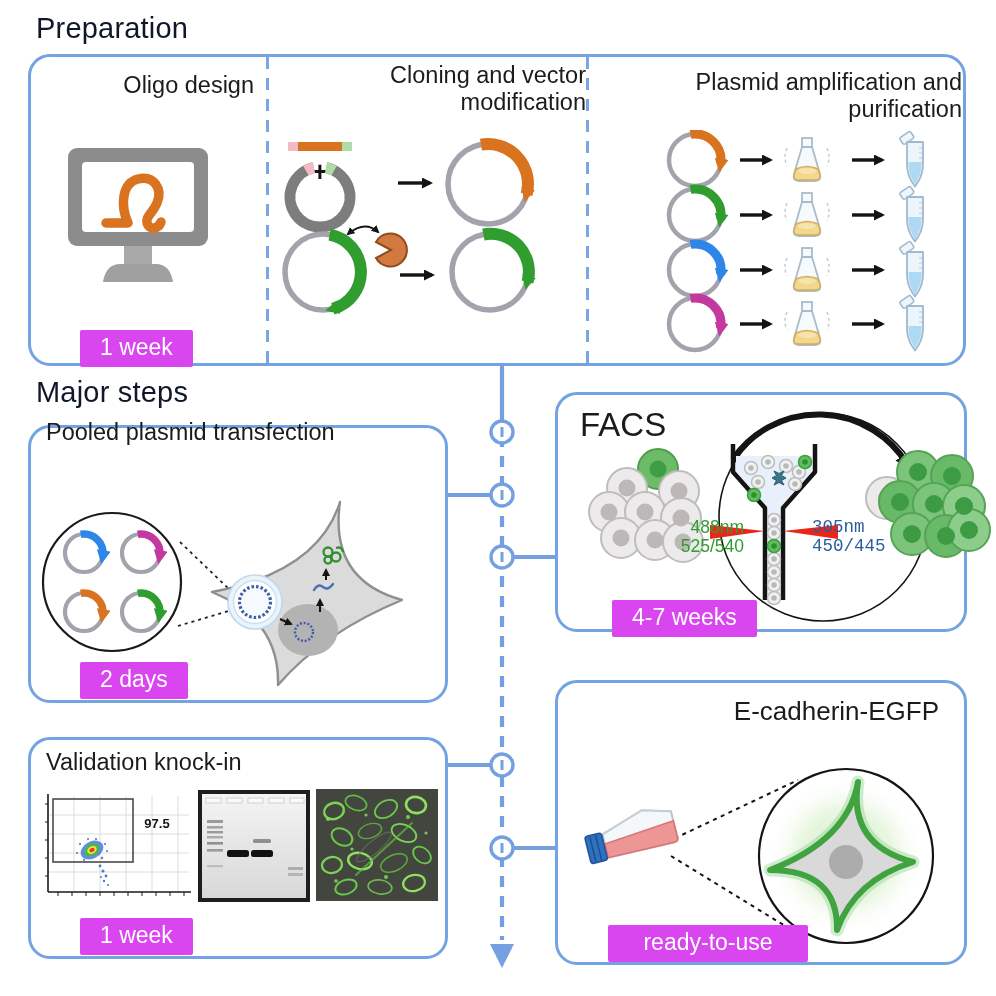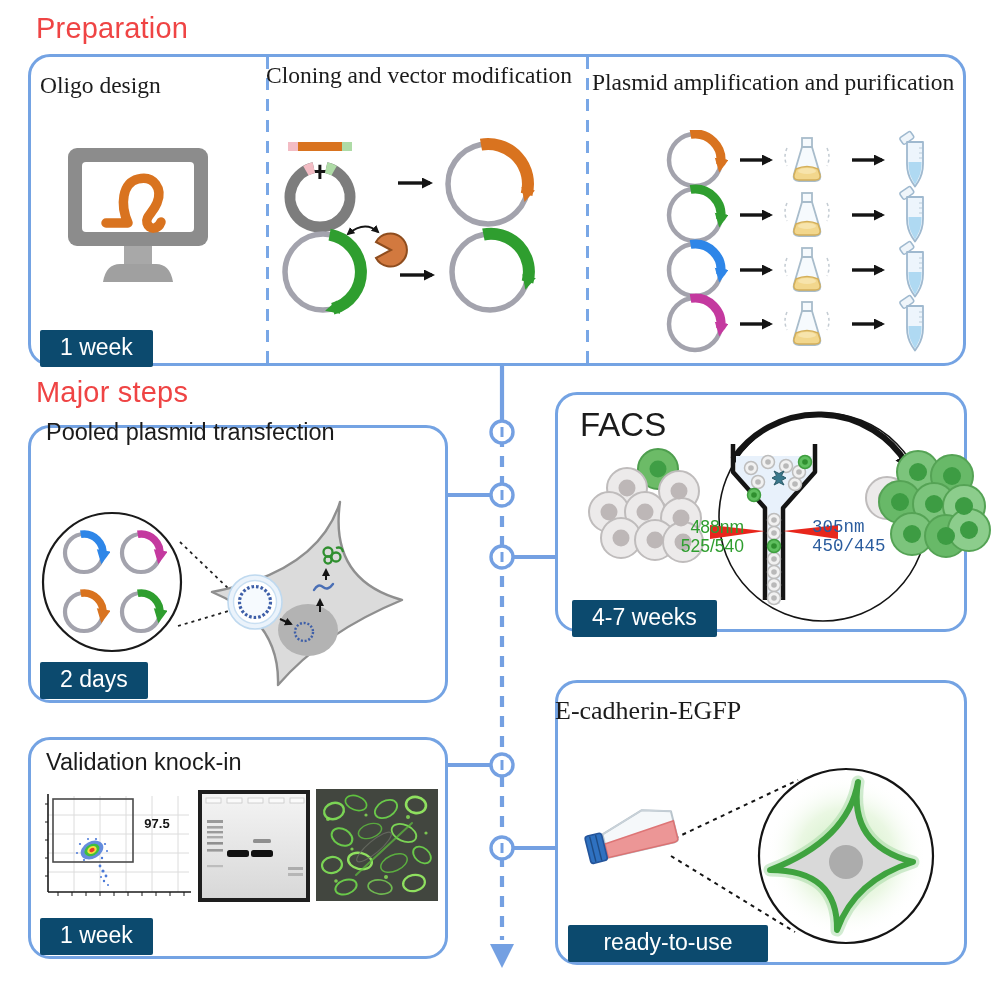--- a/index.html
+++ b/index.html
@@ -1,24 +1,24 @@
 <!DOCTYPE html>
 <html><head>
 <meta charset="utf-8">
 <style>
   html,body{margin:0;padding:0;background:#fff;}
   .canvas{position:relative;width:996px;height:996px;background:#fff;
           font-family:"Liberation Sans",sans-serif;color:#1b1b1b;overflow:hidden;}
   .abs{position:absolute;}
-  .h1{font-size:29px;font-weight:500;color:#ef4444;letter-spacing:.2px;}
+  .h1{font-size:29px;font-weight:500;color:#0f172a;letter-spacing:.2px;}
   .box{position:absolute;border:3px solid #74A3E3;border-radius:22px;background:#fff;box-sizing:border-box;}
   .panel-title{font-size:23.5px;font-weight:500;color:#1b1b1b;}
-  .center{text-align:left;font-family:Liberation Serif, serif;}
-  .badge{position:absolute;background:#0c4a6e;color:#fff;font-size:23px;font-weight:400;
-         padding:4px 20px 6px 20px;border-radius:2px;white-space:nowrap;z-index:5;}
+  .center{text-align:right;}
+  .badge{position:absolute;background:#d946ef;color:#fff;font-size:23px;font-weight:400;
+         padding:4px 20px 6px 20px;border-radius:2px;white-space:nowrap;z-index:5;margin-left:40px;}
   .vdash{position:absolute;width:3px;top:0;bottom:0;
          background:repeating-linear-gradient(to bottom,#79A7E6 0 12px,transparent 12px 21px);}
   .laser-label{position:absolute;font-size:17.5px;font-weight:500;line-height:19px;}
   .laser-label.green{color:#2F9E2F;}
   .laser-label.blue{color:#2A5C9E;}
   svg{display:block;}
   .overlay{pointer-events:none;}
 </style>
 </head>
 <body>

